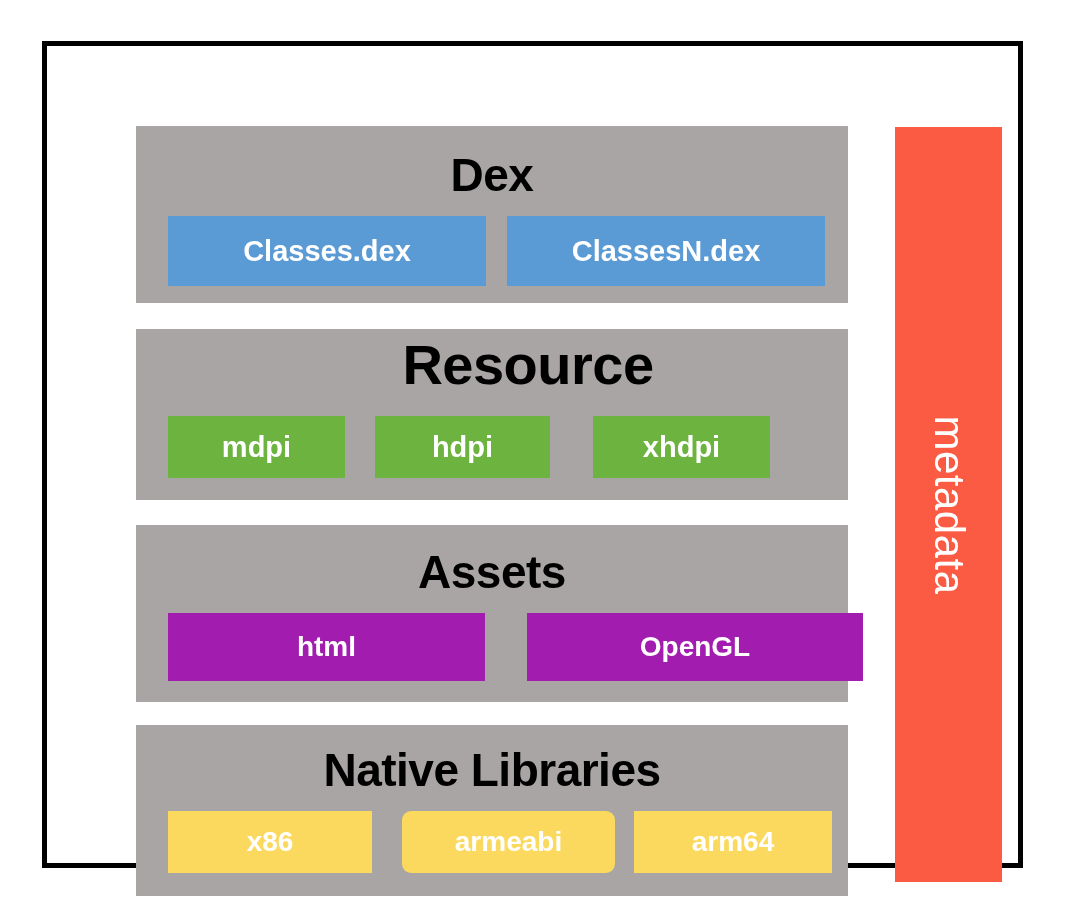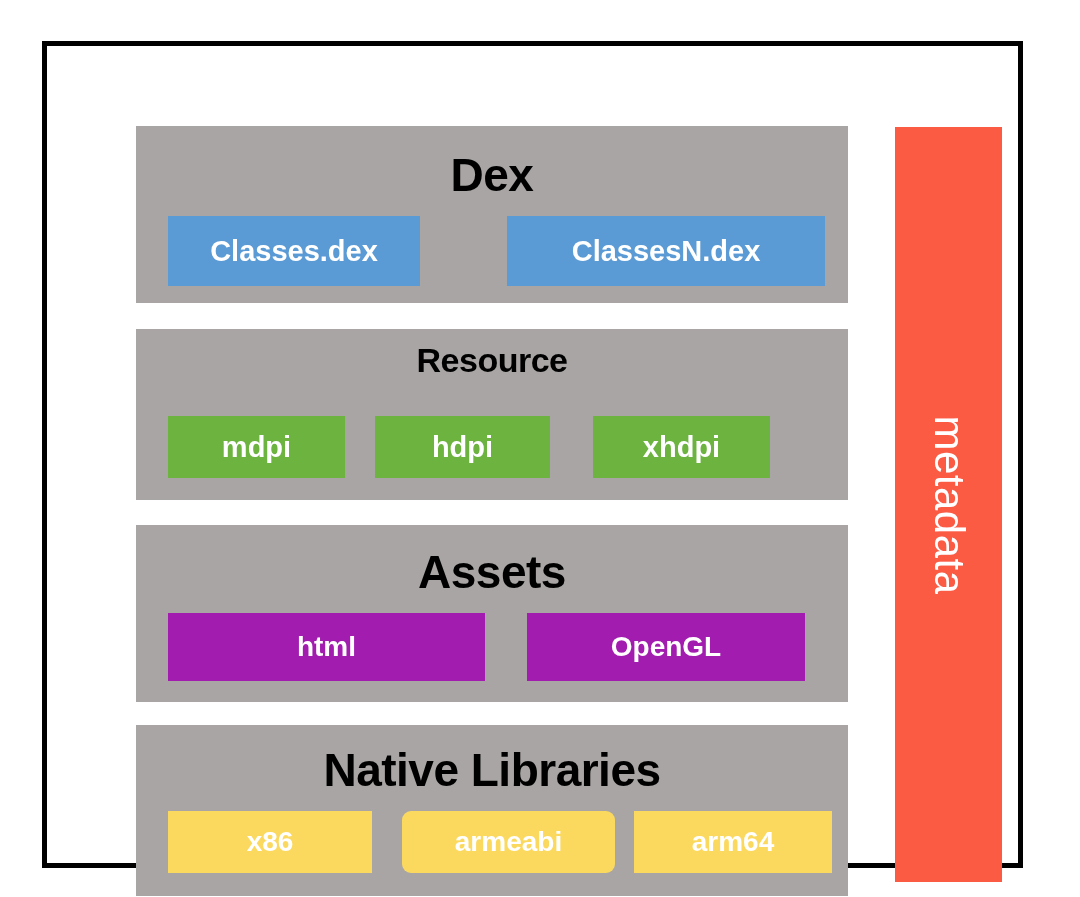--- a/index.html
+++ b/index.html
@@ -55,53 +55,53 @@
     width: 712px;
     text-align: center;
     color: #000000;
     font-weight: bold;
     font-family: "Liberation Sans", sans-serif;
     letter-spacing: -0.5px;
     line-height: 1;
     white-space: nowrap;
   }
   #title-dex       { top: 26px; font-size: 46px; }
-  #title-resource  { top: 14px; font-size: 34px; }
+  #title-resource  { top: 8px; font-size: 56px; margin-left: 36px; }
   #title-assets    { top: 24px; font-size: 46px; }
   #title-native    { top: 22px; font-size: 46px; }
 
   
   .chip {
     position: absolute;
     box-sizing: border-box;
     display: flex;
     align-items: center;
     justify-content: center;
     color: #ffffff;
     font-weight: bold;
     font-family: "Liberation Sans", sans-serif;
     line-height: 1;
     white-space: nowrap;
   }
 
   
   .chip-blue { background: #5b9bd5; font-size: 29px; }
-  #chip-classes-dex  { left: 32px;  top: 90px; width: 252px; height: 70px; }
+  #chip-classes-dex  { left: 32px;  top: 90px; width: 318px; height: 70px; }
   #chip-classes-n-dex{ left: 371px; top: 90px; width: 318px; height: 70px; }
 
   
   .chip-green { background: #6cb33f; font-size: 29px; }
   #chip-mdpi  { left: 32px;  top: 87px; width: 177px; height: 62px; }
   #chip-hdpi  { left: 239px; top: 87px; width: 175px; height: 62px; }
   #chip-xhdpi { left: 457px; top: 87px; width: 177px; height: 62px; }
 
   
   .chip-peach { background: #a21caf; font-size: 28px; }
   #chip-html   { left: 32px;  top: 88px; width: 317px; height: 68px; }
-  #chip-opengl { left: 391px; top: 88px; width: 278px; height: 68px; }
+  #chip-opengl { left: 391px; top: 88px; width: 336px; height: 68px; }
 
   
   .chip-yellow { background: #fbd95f; font-size: 28px; }
   #chip-x86     { left: 32px;  top: 86px; width: 204px; height: 62px; }
   #chip-armeabi { left: 266px; top: 86px; width: 213px; height: 62px; border-radius: 9px; }
   #chip-arm64   { left: 498px; top: 86px; width: 198px; height: 62px; }
 
   
   #metadata-bar {
     position: absolute;

